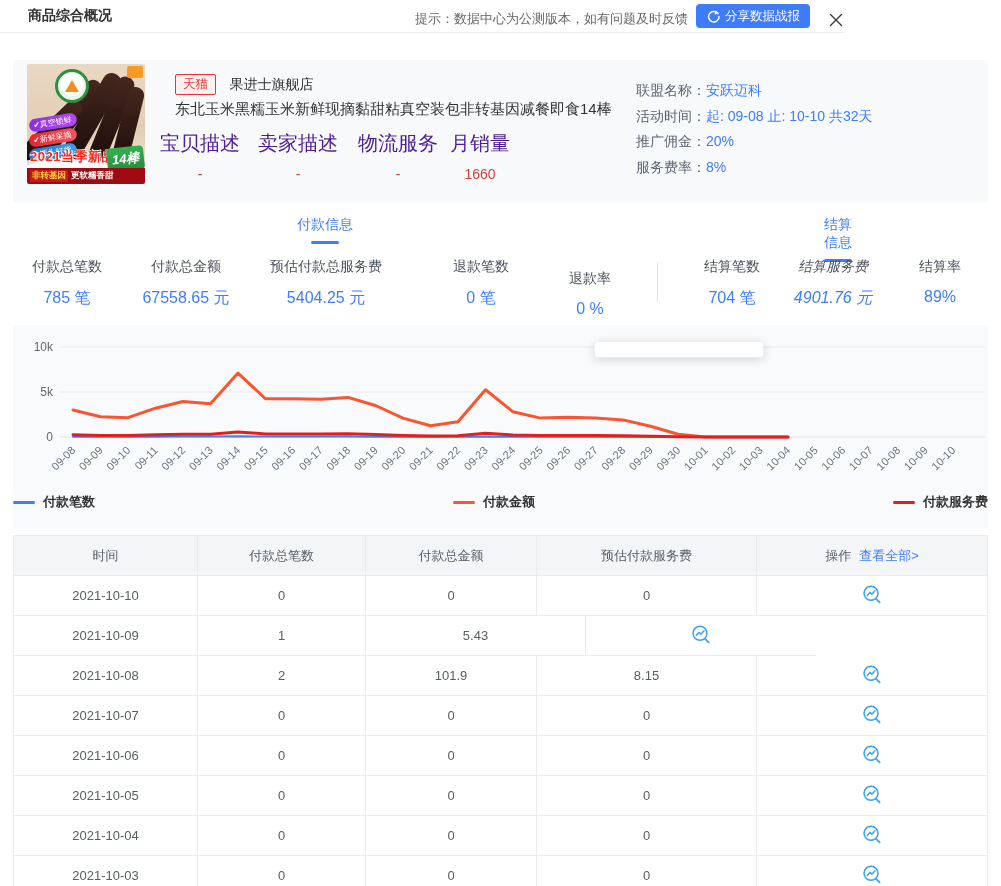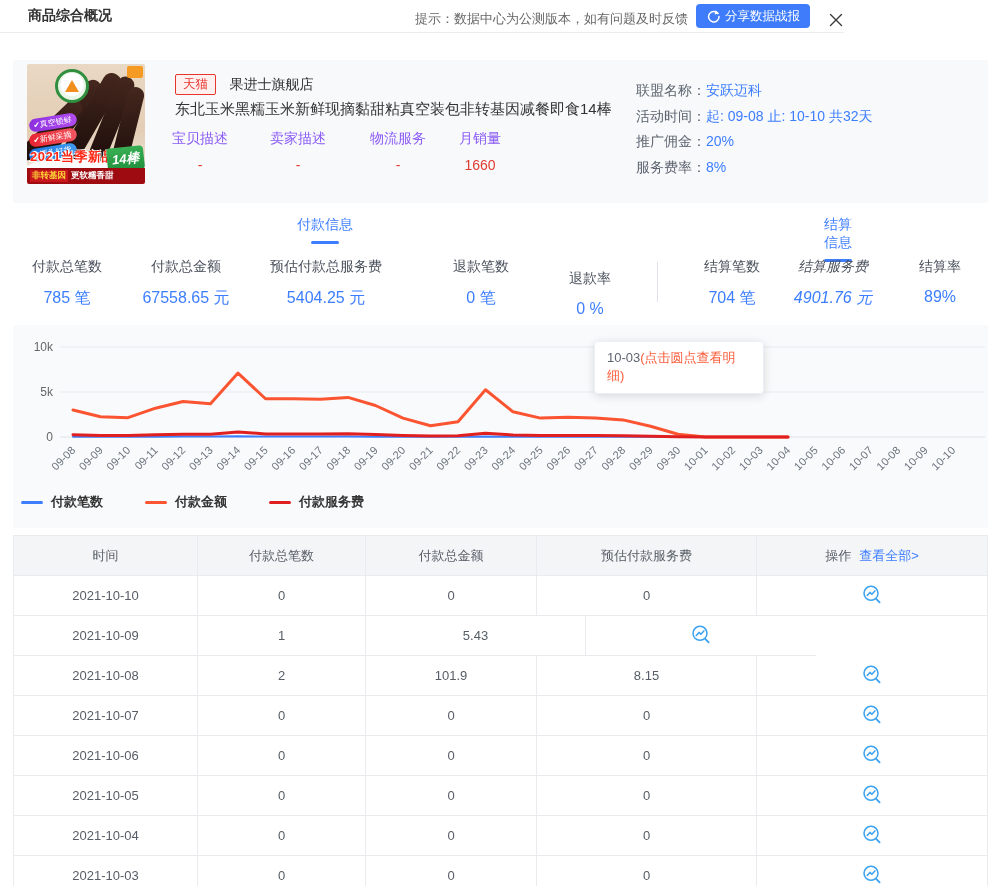--- a/index.html
+++ b/index.html
@@ -42,41 +42,41 @@
     font-weight:bold;font-size:13px;font-style:italic;padding:3px 5px;border-radius:4px;transform:rotate(-6deg)}
 
   .prod-info{position:absolute;left:162px;top:0;width:470px;height:143px}
   .tm-badge{display:inline-block;border:1px solid #e8352c;color:#e8352c;background:#fdf0ef;
     font-size:12.5px;padding:1px 7px;border-radius:2px;vertical-align:middle}
   .shop-name{font-size:14px;color:#333;margin-left:9px;vertical-align:middle}
   .badge-row{position:absolute;left:0;top:14px}
   .prod-title{position:absolute;left:0;top:40px;width:470px;font-size:15px;color:#333;white-space:nowrap}
   .prod-stats{position:absolute;left:0;top:70px;width:360px;height:70px}
   .pstat{position:absolute;transform:translateX(-50%);text-align:center}
-  .pstat .lb{font-size:14px;color:#8b5cf6;white-space:nowrap}
+  .pstat .lb{font-size:20px;color:#4c1d95;white-space:nowrap}
   .pstat .vl{font-size:14px;color:#e13c31;margin-top:9px}
 
   .campaign{position:absolute;left:623px;top:18px}
   .camp-row{display:flex;font-size:14px;line-height:25.5px;white-space:nowrap}
   .camp-lb{color:#5c6470}
   .camp-vl{color:#3d7eff}
 
   
   .tab{position:absolute;top:216px;transform:translateX(-50%);text-align:right;cursor:pointer}
   .tab .t{font-size:14px;color:#3d7eff}
   .tab .bar{width:28px;height:3px;background:#3d7eff;border-radius:2px;margin:7px auto 0}
   .summary{position:absolute;left:0;top:258px;width:1001px;height:70px}
   .sstat{position:absolute;transform:translateX(-50%);text-align:center}
   .sstat .lb{font-size:14px;color:#4a515c;white-space:nowrap}
   .sstat .vl{font-size:16px;color:#3d7eff;margin-top:12px;white-space:nowrap}
   .v-divider{position:absolute;left:657px;top:4px;width:1px;height:40px;background:#dfe2e8}
 
   
   .chart-panel{position:absolute;left:13px;top:325px;width:975px;height:203px;background:#f9fafc;border-radius:2px}
-  .legend{position:absolute;left:8px;right:0;top:168px;display:flex;justify-content:flex-start;gap:42px}
+  .legend{position:absolute;left:0;right:0;top:168px;display:flex;justify-content:space-between;gap:14px}
   .lg-item{display:flex;align-items:center;gap:8px;cursor:pointer}
   .lg-dash{width:22px;height:3px;border-radius:2px}
   .lg-txt{font-size:13px;font-weight:bold;color:#333}
   .tooltip{position:absolute;left:581px;top:16px;width:170px;background:rgba(255,255,255,.93);
     border:1px solid #ebeef5;border-radius:4px;box-shadow:0 2px 10px rgba(0,0,0,.14);padding:7px 12px 8px;z-index:5}
   .tt-date{font-size:13px;color:#5e6470}
   .tt-date .hint{color:#f95a38}
   .tt-row{display:flex;align-items:center;gap:7px;font-size:13px;color:#5e6470;margin-top:6px}
   .tt-dot{width:8px;height:8px;border-radius:50%}
 
@@ -286,23 +286,20 @@
         <div class="lg-item">
           <div class="lg-dash" style="background: rgb(251, 84, 48);"></div>
           <div class="lg-txt">付款金额</div>
         </div>
         <div class="lg-item">
           <div class="lg-dash" style="background: rgb(224, 32, 32);"></div>
           <div class="lg-txt">付款服务费</div>
         </div>
       </div>
     <div class="tooltip">
-      <div class="tt-date">
-        <span>10-03</span><span class="hint">(点击圆点查看明细)</span>
-      </div>
     </div>
   </div>
 
   <div class="tbl">
     <div class="trow head">
       <div class="tcell c0">时间</div>
       <div class="tcell c1">付款总笔数</div>
       <div class="tcell c2">付款总金额</div>
       <div class="tcell c3">预估付款服务费</div>
       <div class="tcell c4">

